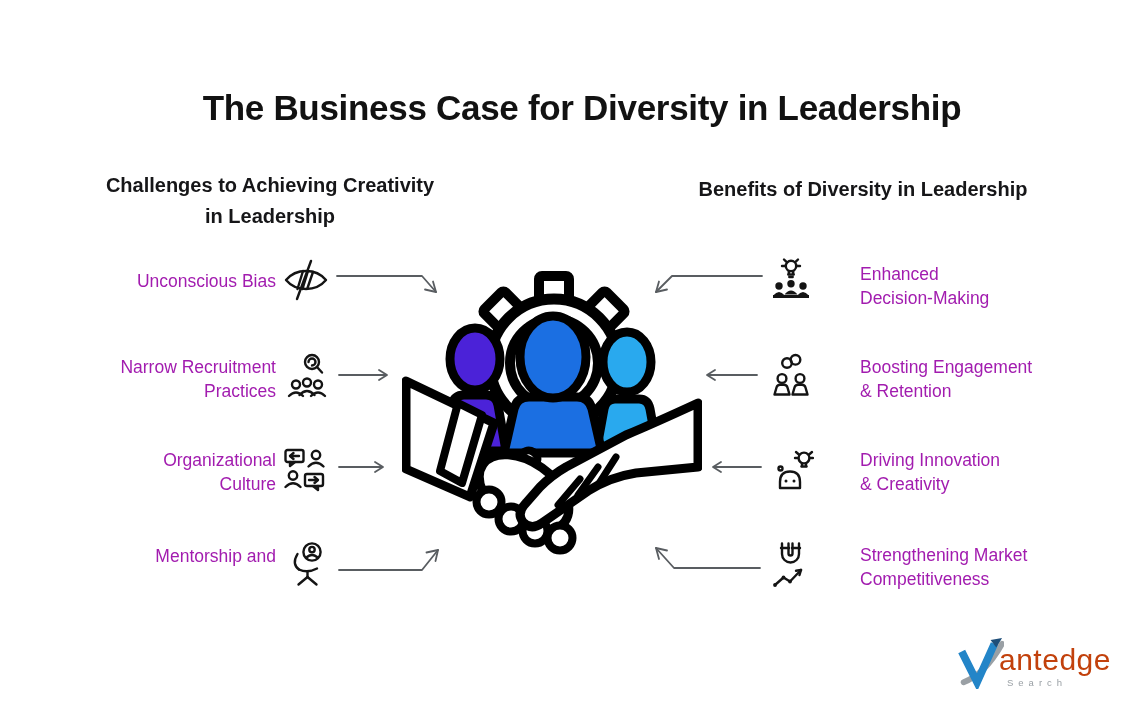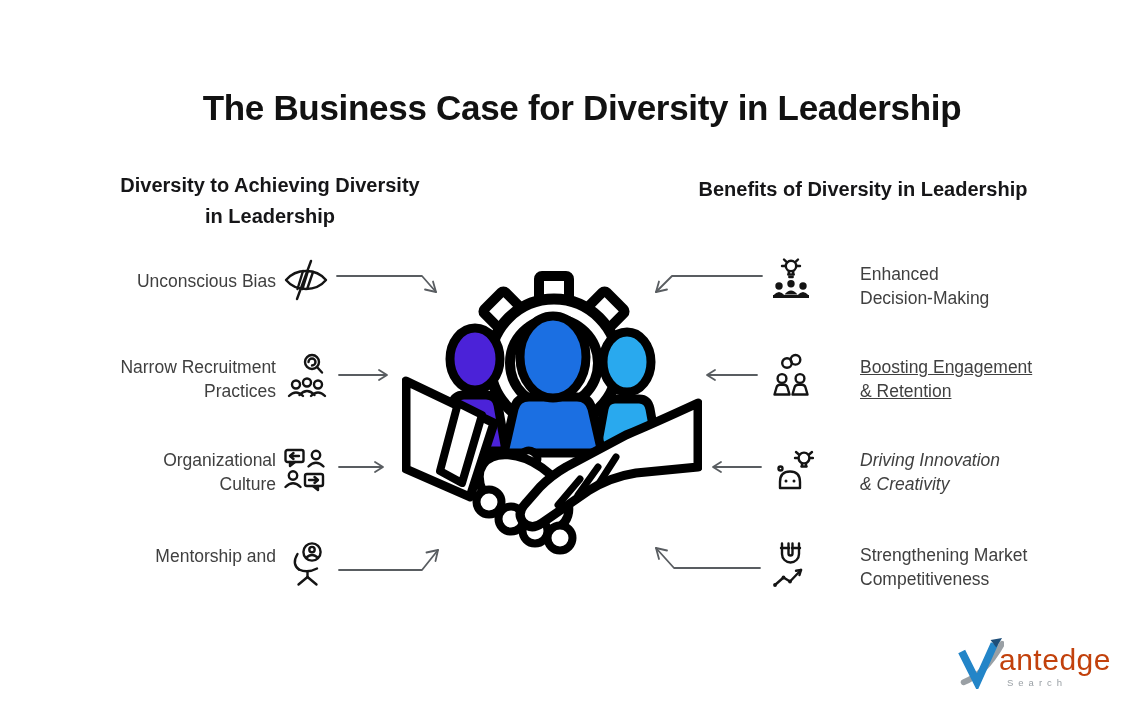--- a/index.html
+++ b/index.html
@@ -8,42 +8,42 @@
     font-family:"Liberation Sans","DejaVu Sans",sans-serif;color:#1c1c1e;
   }
   .title{
     position:absolute;top:76px;left:0;width:1140px;text-align:center;
     font-size:35px;font-weight:700;color:#121212;margin:12px;letter-spacing:-0.3px;
   }
   .col-heading{position:absolute;font-size:20px;font-weight:700;line-height:31px;color:#161618;text-align:center;}
   .col-heading .hline{display:block;}
   .heading-left{left:50px;top:170px;width:440px;}
   .heading-right{left:658px;top:174px;width:410px;}
-  .row-text{position:absolute;font-size:17.5px;line-height:24px;color:#404040;}
+  .row-text{position:absolute;font-size:17.5px;line-height:24px;color:#a21caf;}
   .row-text .line{display:block;}
   .left-text{width:250px;text-align:right;left:26px;}
   .right-text{width:280px;text-align:left;left:828px;margin-left:32px;}
   .abs{position:absolute;}
   .icon-svg{position:absolute;}
   .icon-stroke{stroke:#141414;stroke-width:2.4;fill:none;stroke-linecap:round;stroke-linejoin:round;}
   .icon-fill{fill:#141414;stroke:none;}
   .arrow-svg{position:absolute;}
   .arrow-stroke{stroke:#595d61;stroke-width:1.8;fill:none;stroke-linecap:round;stroke-linejoin:round;}
   .logo-word{position:absolute;left:999px;top:643px;font-size:30px;color:#c2410c;letter-spacing:0.5px;}
   .logo-sub{position:absolute;left:1007px;top:677px;font-size:9.5px;color:#9aa0a5;letter-spacing:5px;}
 </style>
 </head>
 <body>
 
 <div class="canvas">
 
   <h1 class="title">The Business Case for Diversity in Leadership</h1>
 
   <div class="col-heading heading-left">
-    <span class="hline">Diversity to Achieving Diversity</span>
+    <span class="hline">Challenges to Achieving Creativity</span>
     <span class="hline">in Leadership</span>
   </div>
   <div class="col-heading heading-right">
     <span class="hline">Benefits of Diversity in Leadership</span>
   </div>
 
   <div class="row-text left-text" style="top:269px;">
     <span class="line">Unconscious Bias</span>
     <span class="line"></span>
   </div>
@@ -178,21 +178,21 @@
   <svg class="icon-svg" style="left:771px;top:353px;" width="40" height="48" viewBox="0 0 40 48">
     <g class="icon-stroke">
       <circle cx="16" cy="10" r="4.8"></circle>
         <circle cx="24.5" cy="6.8" r="4.8"></circle>
       <circle cx="11" cy="25.5" r="4.4"></circle>
       <path d="M3.5 41.5 L5.5 34.5 Q6.3 31.8 9 31.8 L13 31.8 Q15.7 31.8 16.5 34.5 L18.5 41.5 Z"></path>
       <circle cx="29" cy="25.5" r="4.4"></circle>
       <path d="M21.5 41.5 L23.5 34.5 Q24.3 31.8 27 31.8 L31 31.8 Q33.7 31.8 34.5 34.5 L36.5 41.5 Z"></path>
     </g>
   </svg>
-  <div class="row-text right-text" style="top:355px;text-decoration:underline;">
+  <div class="row-text right-text" style="top:355px;">
     <span class="line">Boosting Engagement</span>
     <span class="line">&amp; Retention</span>
   </div>
 
   <svg class="arrow-svg" style="left:705px;top:460px;" width="58" height="14" viewBox="0 0 58 14">
     <g class="arrow-stroke">
       <path d="M56 7 L9 7"></path>
       <polyline points="16,2 8,7 16,12"></polyline>
     </g>
   </svg>
@@ -207,21 +207,21 @@
       <path d="M28 6 L30.3 8"></path>
         <path d="M44 6 L41.7 8"></path>
       <path d="M27 12 L30 12"></path>
         <path d="M42 12 L45 12"></path>
     </g>
     <g class="icon-fill">
       <circle cx="18" cy="35" r="1.5"></circle>
         <circle cx="26" cy="35" r="1.5"></circle>
     </g>
   </svg>
-  <div class="row-text right-text" style="top:448px;font-style:italic;">
+  <div class="row-text right-text" style="top:448px;">
     <span class="line">Driving Innovation</span>
     <span class="line">&amp; Creativity</span>
   </div>
 
   <svg class="arrow-svg" style="left:650px;top:542px;" width="112" height="30" viewBox="0 0 112 30">
     <g class="arrow-stroke">
       <polyline points="110,26 24,26 6,6"></polyline>
       <polyline points="17,8.5 6,6 9,17"></polyline>
     </g>
   </svg>

